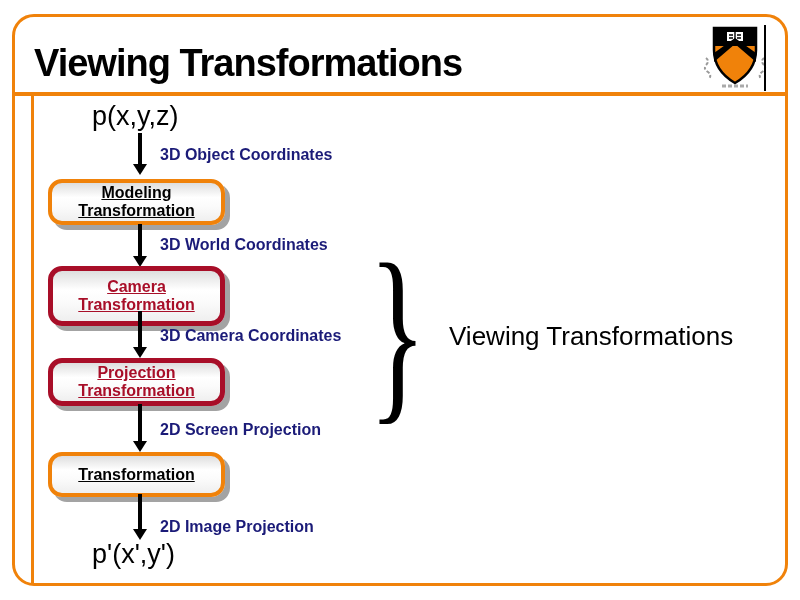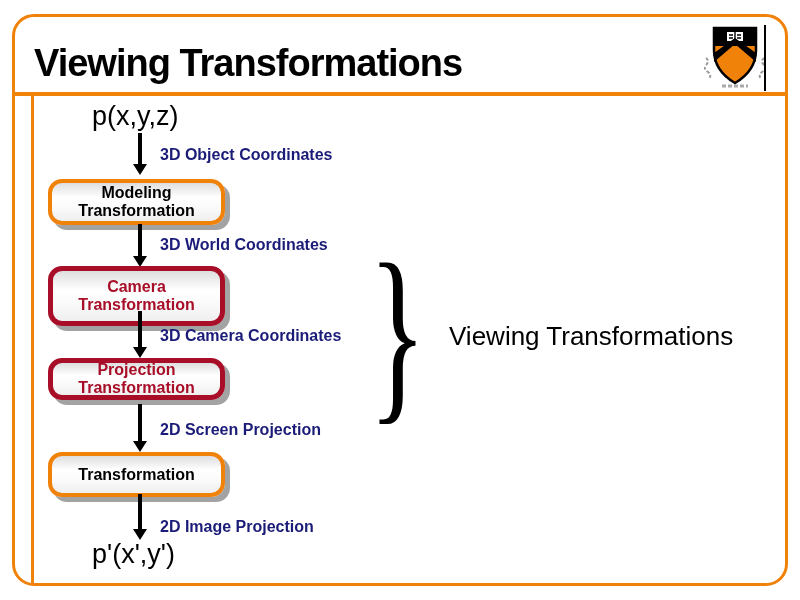--- a/index.html
+++ b/index.html
@@ -50,26 +50,27 @@
   }
   .coord-1{top:146px}.coord-2{top:236px}.coord-3{top:327px}.coord-4{top:421px}.coord-5{top:518px}
 
   .node{
     position:absolute;left:48px;width:177px;
     border-radius:14px;
     display:flex;flex-direction:column;align-items:center;justify-content:center;
     text-align:left;font-size:16px;font-weight:bold;line-height:1.1;
     background:linear-gradient(180deg,#dedede 0%,#ffffff 38%,#fbfbfb 62%,#efefef 100%);
     box-shadow:5px 5px 0 #a3a3a3;
+    text-decoration:underline;
   }
   .node.orange{border:4px solid var(--orange);color:#000}
   .node.red{border:5px solid var(--red);color:var(--red)}
   .node-1{top:179px;height:46px}
   .node-2{top:266px;height:60px}
-  .node-3{top:358px;height:42px}
+  .node-3{top:358px;height:48px}
   .node-4{top:452px;height:45px}
 
   .brace{
     position:absolute;left:374px;top:234px;width:48px;height:196px;
     display:flex;align-items:center;justify-content:center;
     font-family:"Liberation Serif",serif;color:#000;
   }
   .brace span{display:inline-block;font-size:115px;line-height:1;transform:scale(1.05,1.7)}
   .brace-label{position:absolute;left:449px;top:321px;font-size:26px;color:#000;white-space:nowrap}
 </style>

